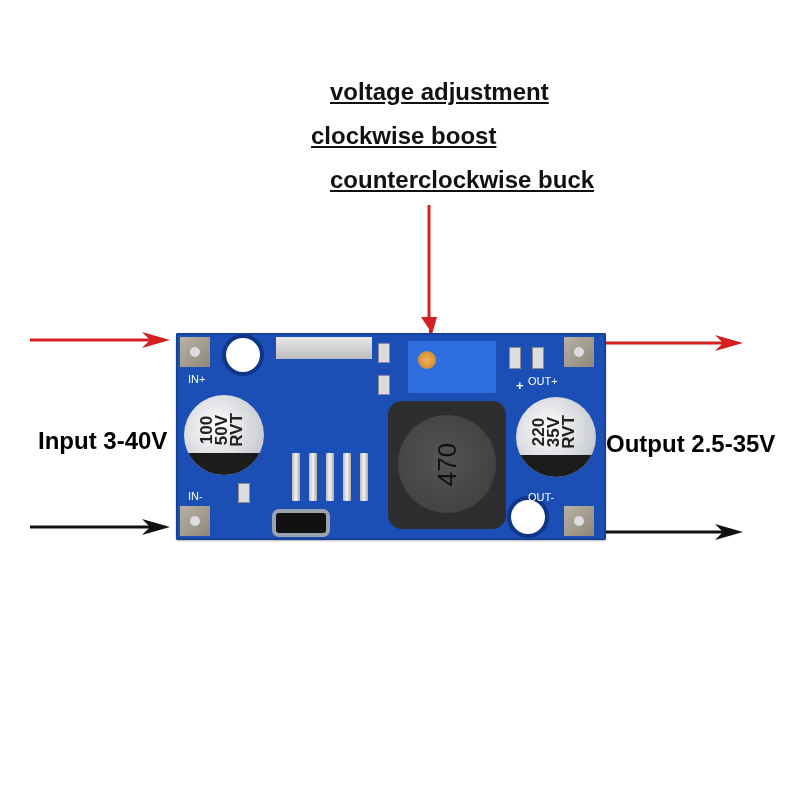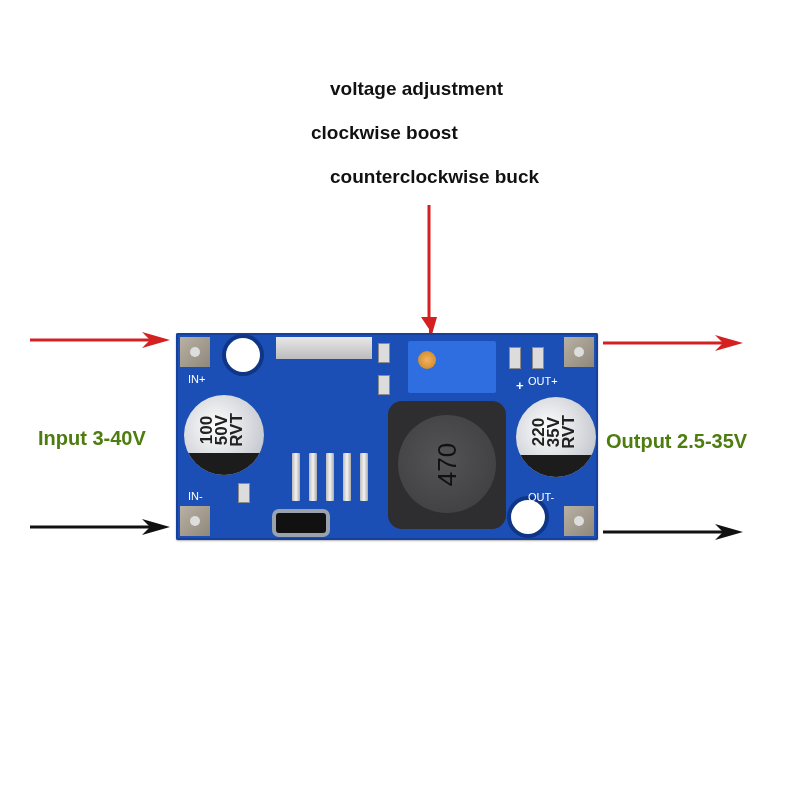--- a/index.html
+++ b/index.html
@@ -1,21 +1,21 @@
 <!DOCTYPE html>
 <html><head>
 <meta charset="utf-8">
 <style>
   html, body { margin: 0; padding: 0; }
   body { width: 800px; height: 800px; background: #ffffff; position: relative; overflow: hidden; font-family: "Liberation Sans", sans-serif; }
   .abs { position: absolute; }
-  .label { color: #111; font-weight: bold; font-size: 19px; white-space: nowrap; }
-  .side-label { font-weight: bold; font-size: 20px; color: #4d7c0f; white-space: nowrap; }
+  .label { color: #111; font-weight: bold; font-size: 24px; white-space: nowrap; text-decoration: underline; }
+  .side-label { font-weight: bold; font-size: 24px; color: #000000; white-space: nowrap; }
   .board { left: 176px; top: 333px; width: 422px; height: 207px; background: #1b4fb6; border-radius: 2px;
-           box-shadow: inset 0 0 0 2px #16409a, 0 1px 2px rgba(0,0,0,0.3); }
+           box-shadow: inset 0 0 0 2px #16409a, 0 1px 2px rgba(0,0,0,0.3); padding-left: 8px; }
   .pad { width: 30px; height: 30px; background: linear-gradient(135deg,#b9b1a3,#8e877b); }
   .pad::after { content:""; position:absolute; left:10px; top:10px; width:10px; height:10px; border-radius:50%; background:#ddd; }
   .hole { width: 34px; height: 34px; border-radius: 50%; background: #fff; box-shadow: 0 0 0 4px #0f3686; }
   .silk { color: #ffffff; font-size: 11px; font-family: "Liberation Sans", sans-serif; }
   .cap { border-radius: 50%; background: radial-gradient(circle at 40% 40%, #ffffff, #c9ccd2 70%, #9aa0a8); }
   .cap-band { background: #1c1c1c; }
   .cap-text { font-family: "Liberation Sans", sans-serif; font-weight: bold; color: #222; font-size: 17px; line-height: 15px; transform: rotate(-90deg); transform-origin: center; white-space: pre; text-align: center; }
   .ic { background: #3a3a3c; border: 2px solid #2a2a2b; }
   .ic-tab { background: linear-gradient(#e8e8e8,#bcbcbc); }
   .ic-text { color: #6a6468; font-family: "Liberation Mono", monospace; font-size: 11px; line-height: 12px; white-space: pre; }

